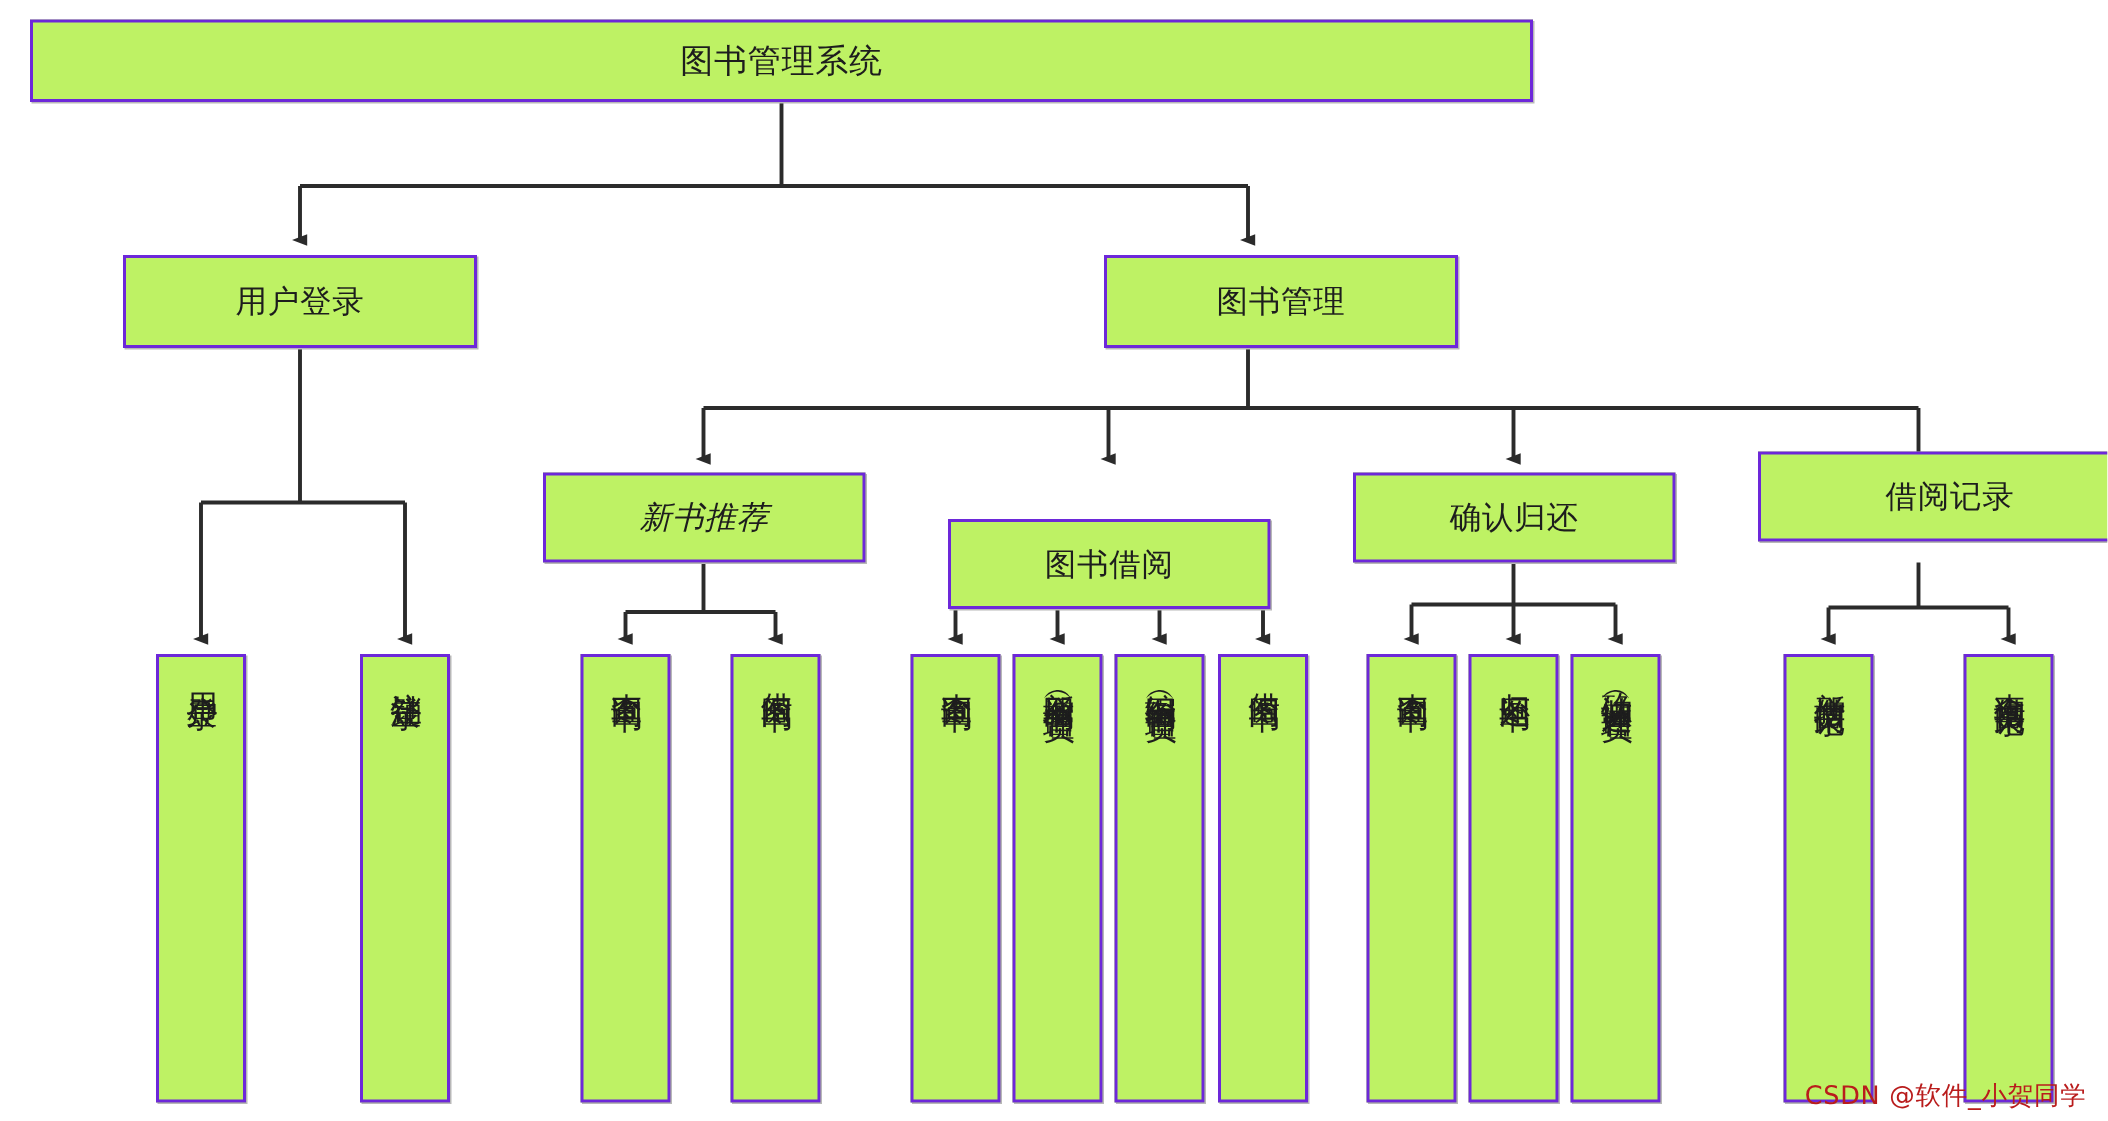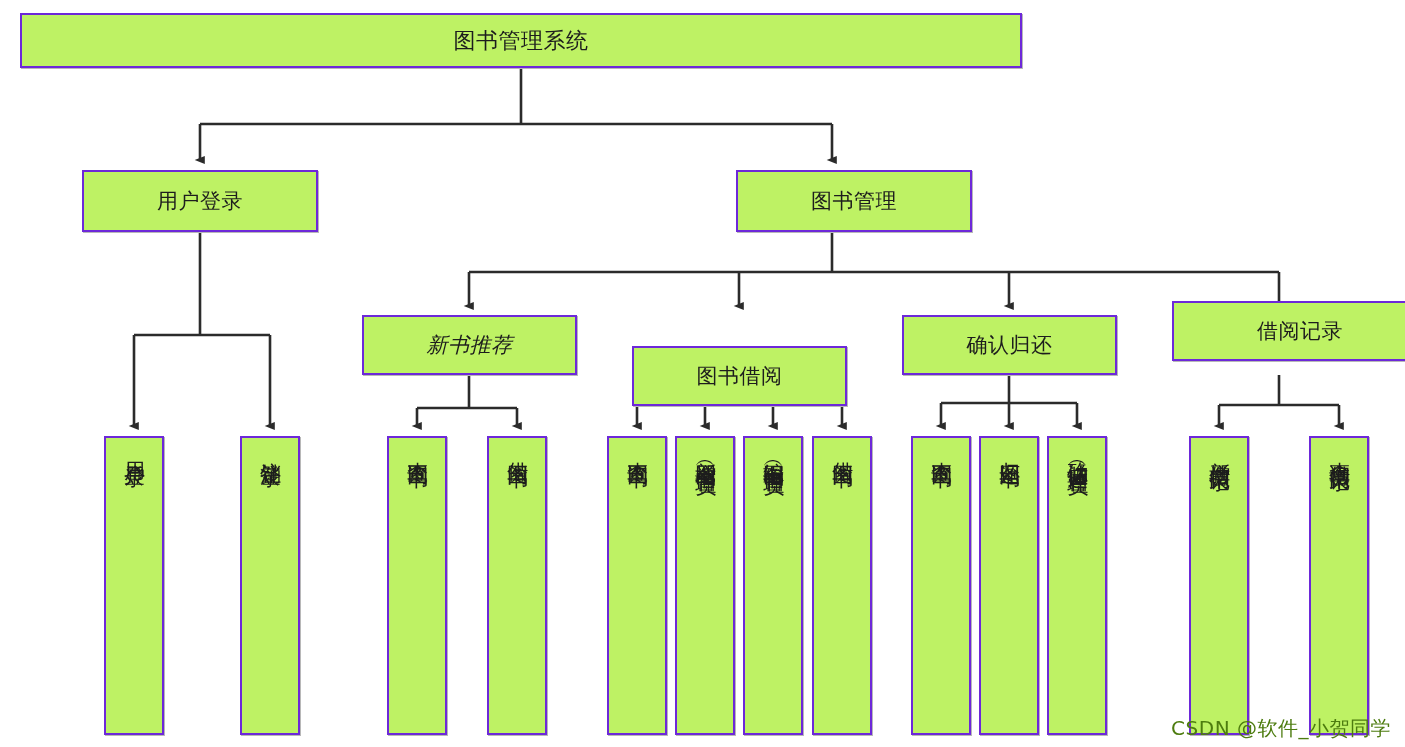--- a/index.html
+++ b/index.html
@@ -54,22 +54,22 @@
     white-space: nowrap;
     display: block;
   }
   .node.root {
     font-size: 22px;
   }
   .watermark {
     position: absolute;
     right: 14px;
     bottom: 5px;
-    font-size: 20px;
-    color: #4d7c0f;
+    font-size: 17px;
+    color: #b91c1c;
     letter-spacing: 0.5px;
     white-space: nowrap;
   }
 </style>
 </head>
 <body>
 
 <div id="canvas">
 
   <svg id="wires" viewBox="0 0 1405 747">

